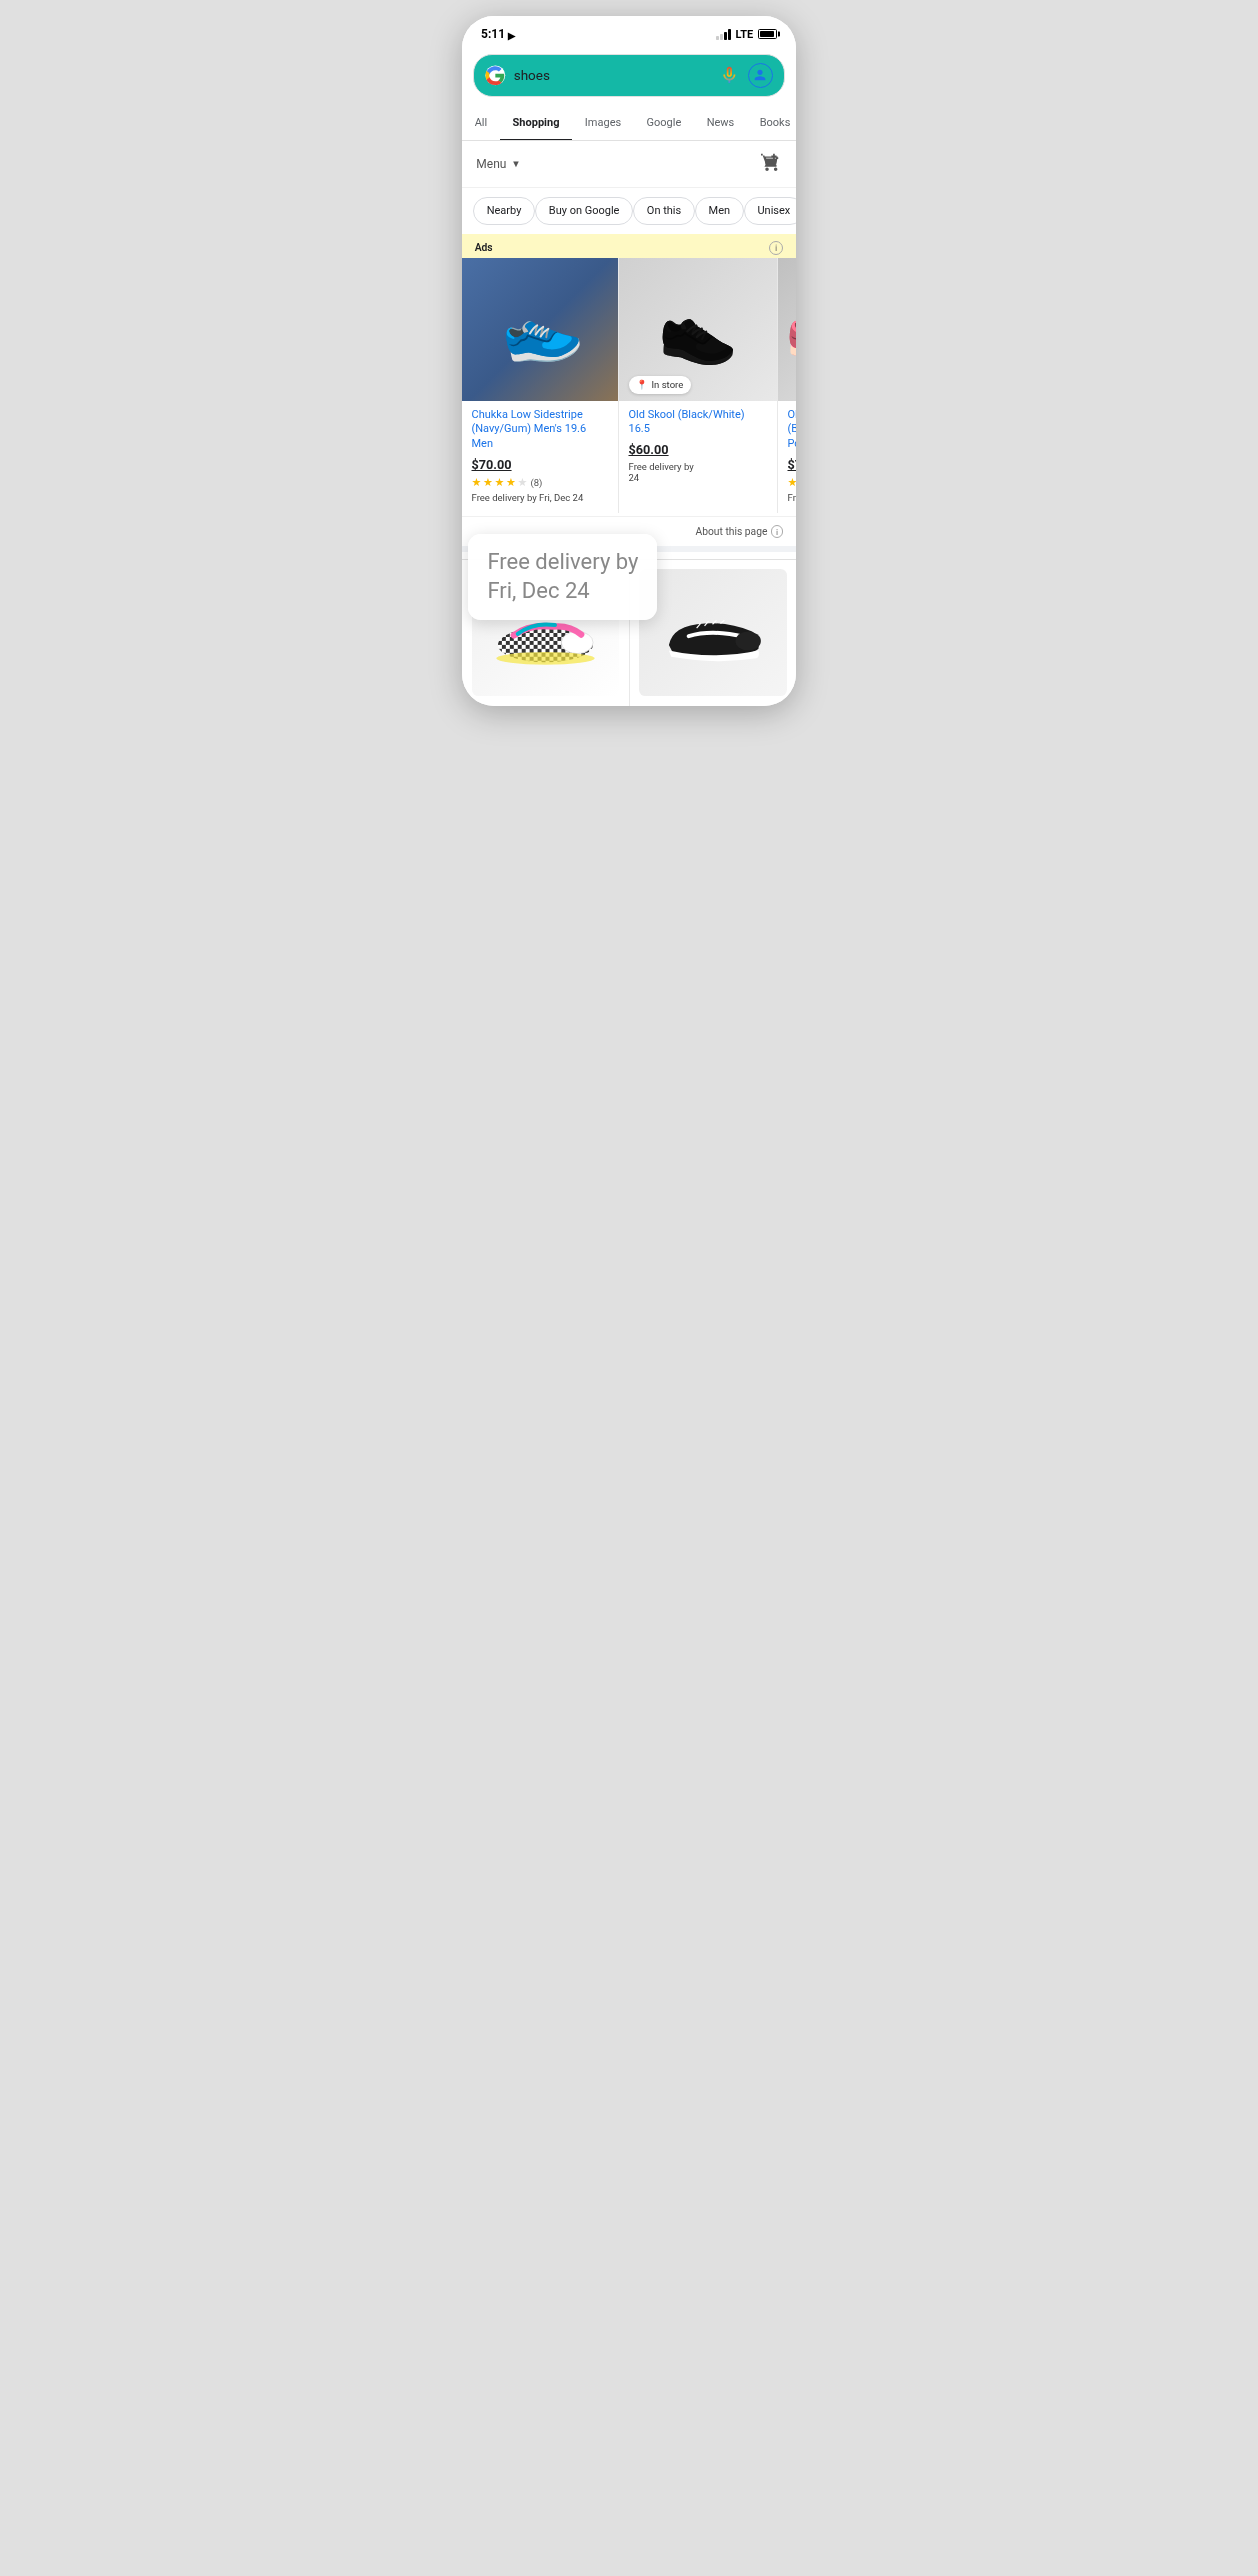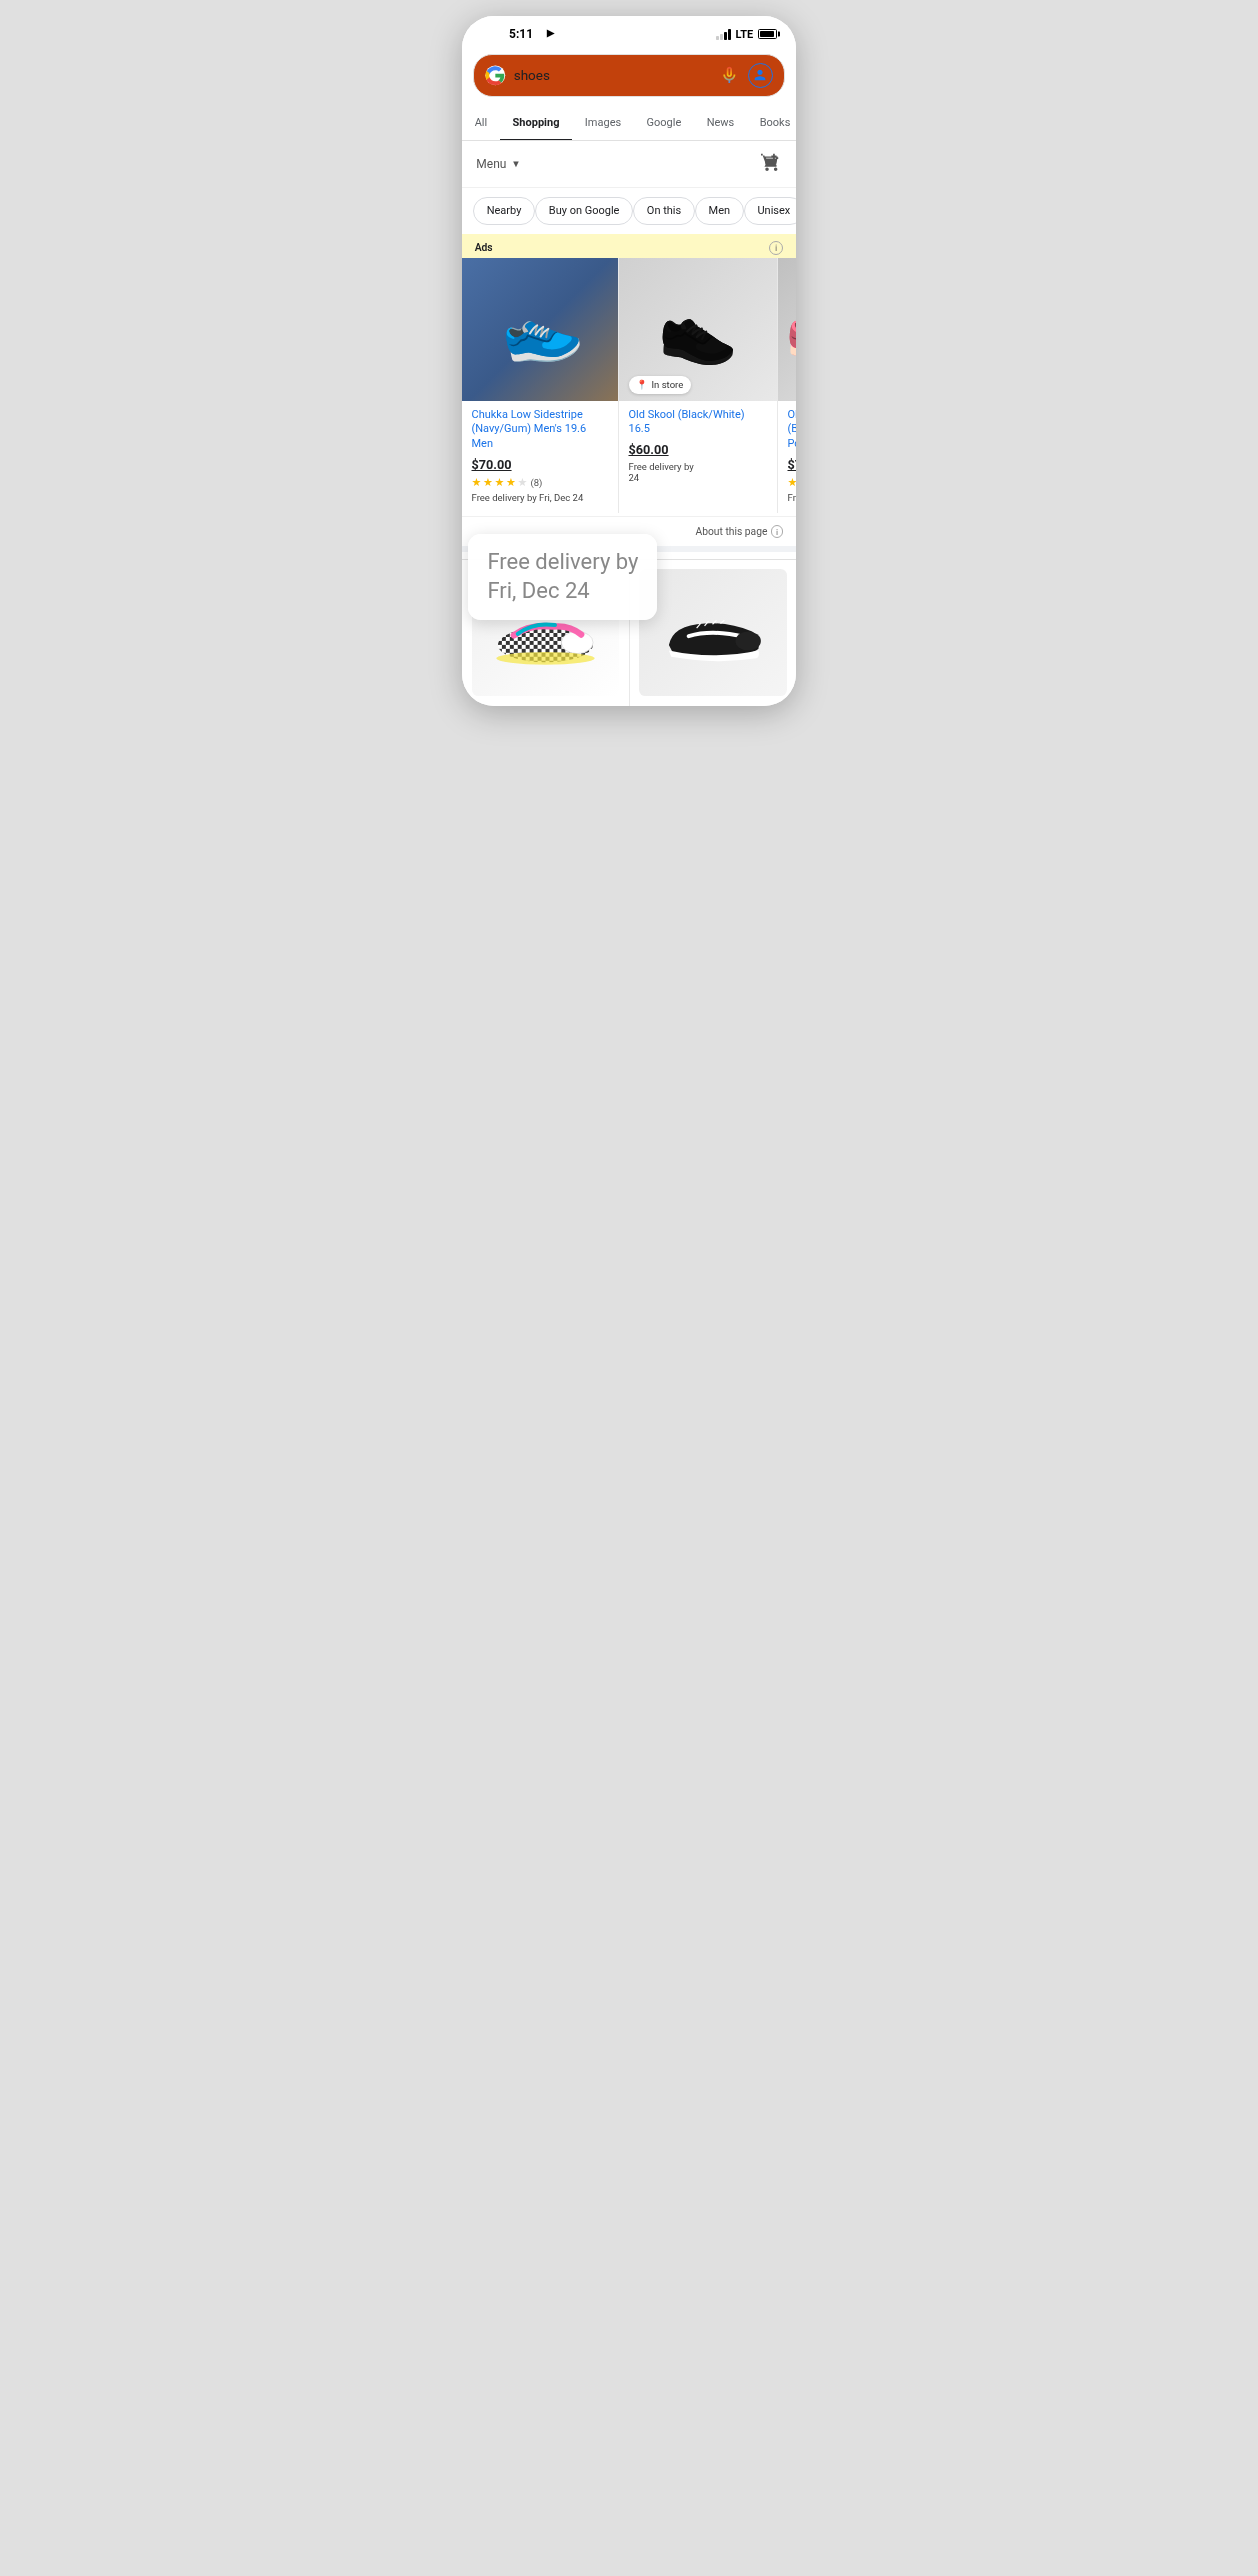--- a/index.html
+++ b/index.html
@@ -29,23 +29,22 @@
       display: flex;
       justify-content: space-between;
       align-items: center;
       padding: 11px 19px 6.4px 19px;
       background: #fff;
     }
     .status-time {
       font-size: 12px;
       font-weight: 700;
       display: flex;
-      align-items: flex-start;
-      gap: 14px;
-      margin-left: 28px;
+      align-items: flex-end;
+      gap: 3px;
     }
     .status-right {
       display: flex;
       align-items: center;
       gap: 4.8px;
       font-size: 10.3px;
       font-weight: 600;
     }
     .signal-bars {
       display: flex;
@@ -88,21 +87,21 @@
     }
 
     
     .search-bar-container {
       padding: 6.4px 11px 9.5px 11px;
       background: #fff;
     }
     .search-bar {
       display: flex;
       align-items: center;
-      background: #c2410c;
+      background: #14b8a6;
       border-radius: 19px;
       padding: 8px 11px;
       gap: 8px;
       border: 0.8px solid #e0e0e0;
     }
     .google-logo {
       width: 20.7px;
       height: 20.7px;
       flex-shrink: 0;
     }

